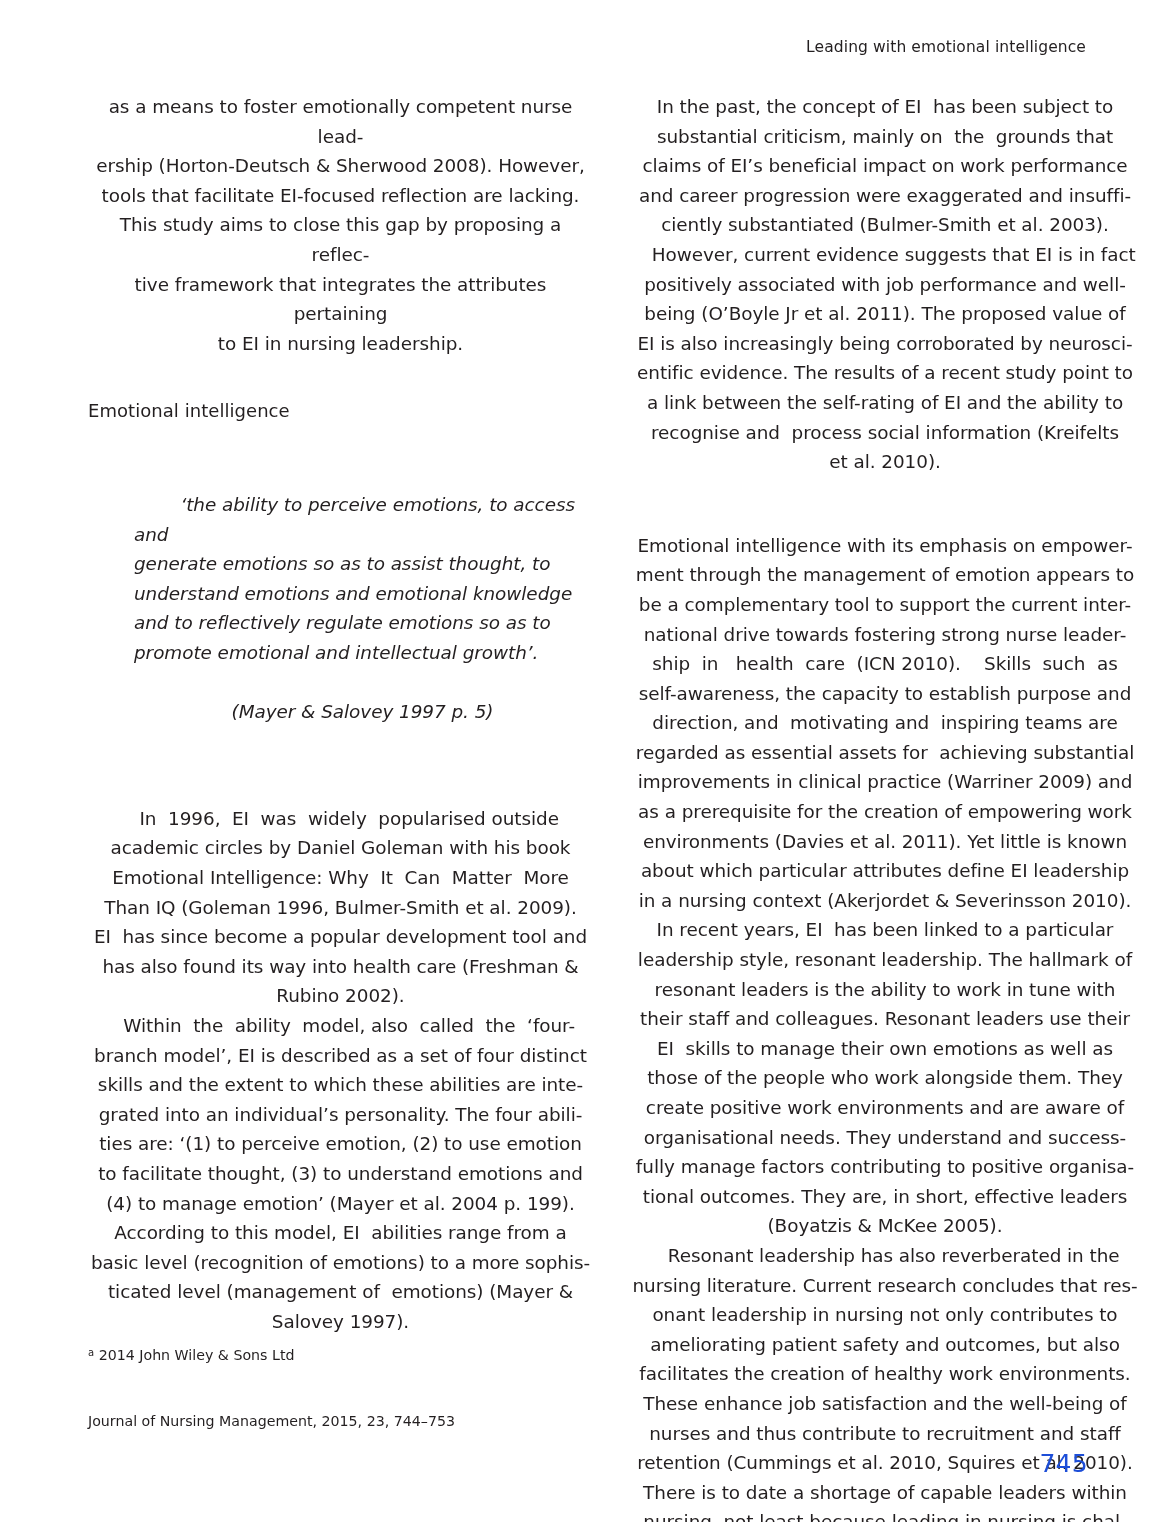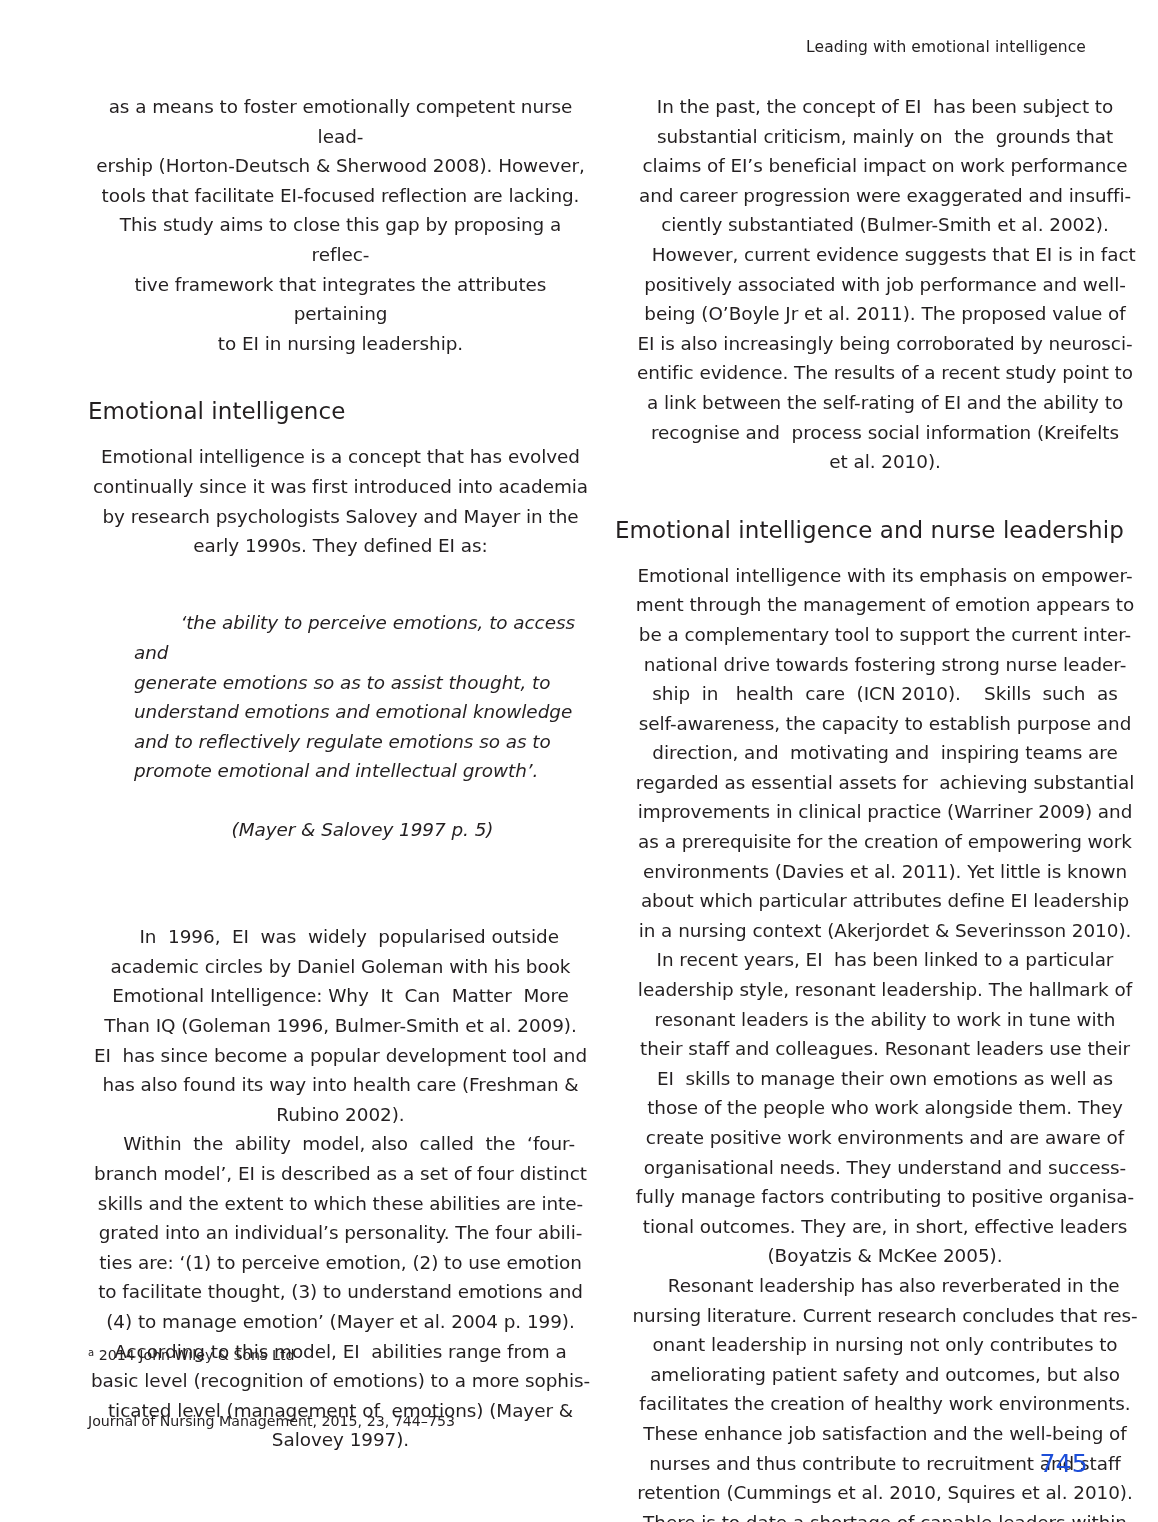--- a/index.html
+++ b/index.html
@@ -53,21 +53,21 @@
     line-height: 29.6px;
     text-align: center;
     white-space: pre-wrap;
     word-spacing: 0px;
     letter-spacing: -0.05px;
   }
   p.body + p.body { margin-top: 0; }
 
   h2.section {
     margin: 0;
-    font-size: 23px;
+    font-size: 18px;
     font-weight: 400;
     line-height: 30px;
     color: #231f20;
     letter-spacing: 0.05px;
   }
   .sp-before-head { height: 38px; }
   .sp-after-head  { height: 16px; }
 
   blockquote.quote {
     margin: 0;
@@ -133,24 +133,20 @@
 This study aims to close this gap by proposing a reflec-
 tive framework that integrates the attributes pertaining
 to EI in nursing leadership.</p>
 
       <div class="sp-before-head"></div>
 
       <h2 class="section">Emotional intelligence</h2>
 
       <div class="sp-after-head"></div>
 
-      <p class="body">Emotional intelligence is a concept that has evolved
-continually since it was first introduced into academia
-by research psychologists Salovey and Mayer in the
-early 1990s. They defined EI as:</p>
 
       <div class="sp-quote-before"></div>
 
       <blockquote class="quote">
         <span>‘the ability to perceive emotions, to access and
 generate emotions so as to assist thought, to
 understand emotions and emotional knowledge
 and to reflectively regulate emotions so as to
 promote emotional and intellectual growth’.</span>
         <span class="quote-attrib">(Mayer &amp; Salovey 1997 p. 5)</span>
@@ -180,34 +176,33 @@
 Salovey 1997).</p>
 
     </div>
 
     <div class="col right">
 
       <p class="body">In the past, the concept of EI  has been subject to
 substantial criticism, mainly on  the  grounds that
 claims of EI’s beneficial impact on work performance
 and career progression were exaggerated and insuffi-
-ciently substantiated (Bulmer-Smith et al. 2002).</p>
+ciently substantiated (Bulmer-Smith et al. 2003).</p>
 
       <p class="body">   However, current evidence suggests that EI is in fact
 positively associated with job performance and well-
 being (O’Boyle Jr et al. 2011). The proposed value of
 EI is also increasingly being corroborated by neurosci-
 entific evidence. The results of a recent study point to
 a link between the self-rating of EI and the ability to
 recognise and  process social information (Kreifelts
 et al. 2010).</p>
 
       <div class="sp-before-head"></div>
 
-      <h2 class="section">Emotional intelligence and nurse leadership</h2>
 
       <div class="sp-after-head"></div>
 
       <p class="body">Emotional intelligence with its emphasis on empower-
 ment through the management of emotion appears to
 be a complementary tool to support the current inter-
 national drive towards fostering strong nurse leader-
 ship  in   health  care  (ICN 2010).    Skills  such  as
 self-awareness, the capacity to establish purpose and
 direction, and  motivating and  inspiring teams are

